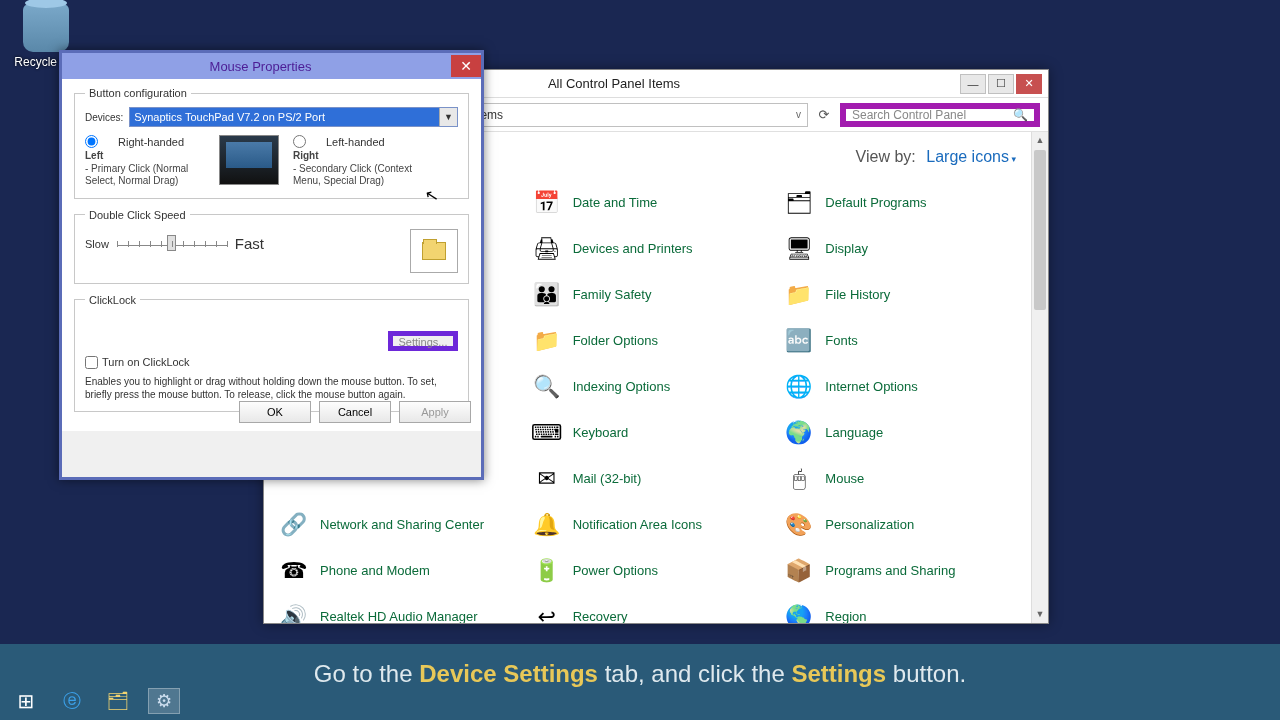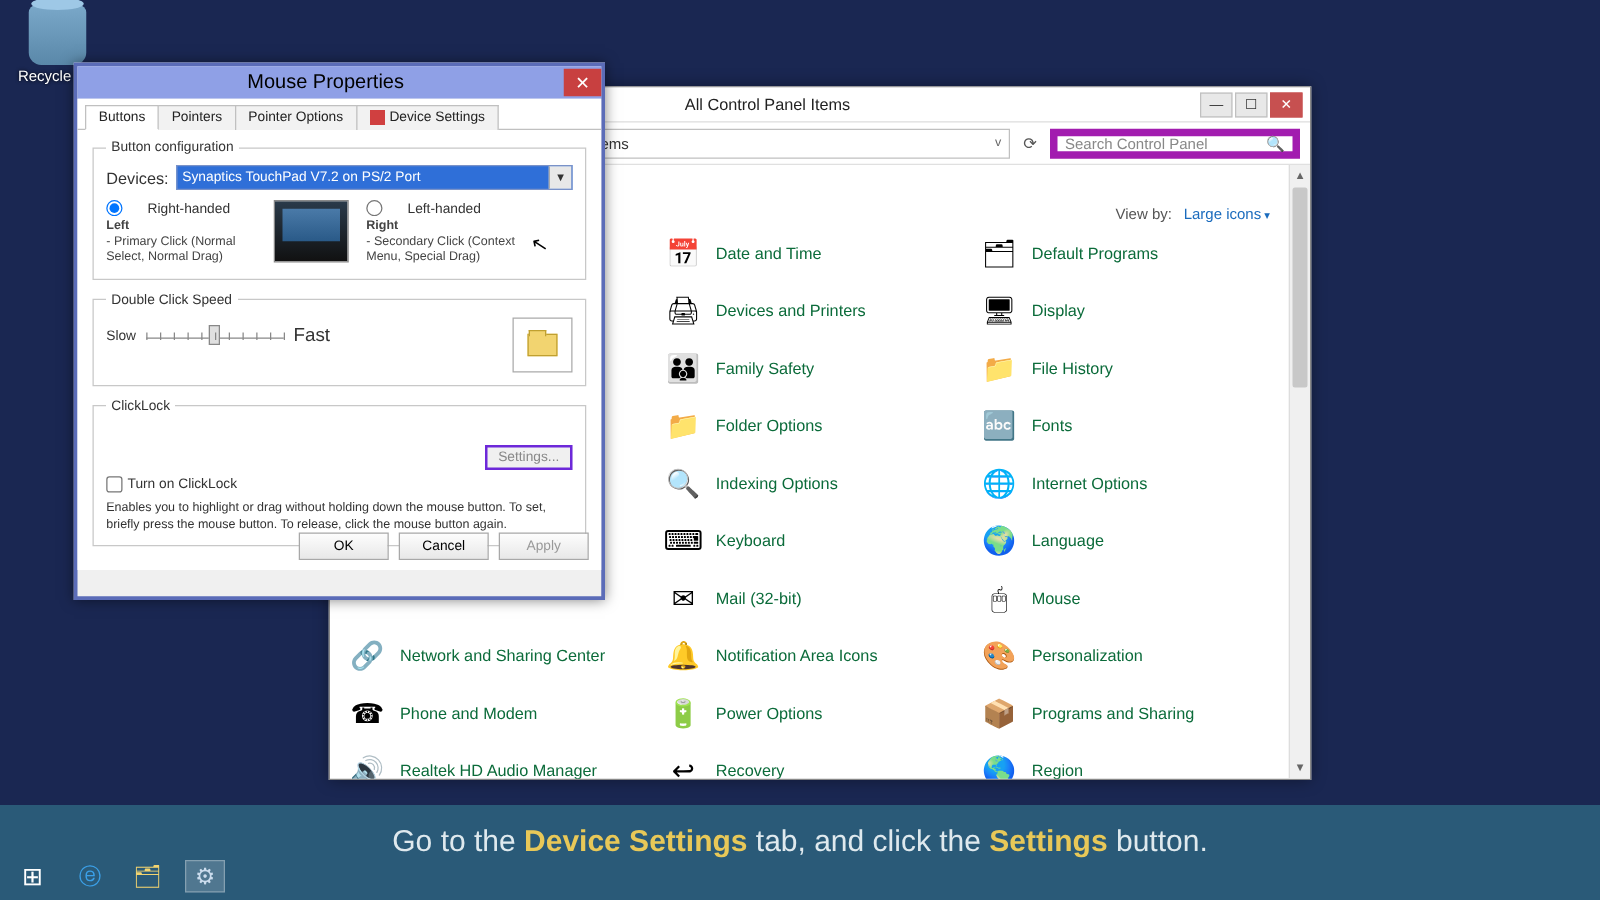--- a/index.html
+++ b/index.html
@@ -19,46 +19,46 @@
 .cp-titlebar .wbtn.close{ background:#c75050; color:#fff; border-color:#c75050;}
 .cp-navbar { height:34px; border-bottom:1px solid #e0e0e0; display:flex; align-items:center; padding:0 8px; gap:6px; }
 .navarrow { width:28px; height:28px; border-radius:3px; display:flex; align-items:center; justify-content:center; font-size:15px; color:#606060; cursor:pointer;}
 .navpath { flex:1; height:24px; border:1px solid #c0c0c0; display:flex; align-items:center; padding:0 6px; font-size:12px; color:#333; position:relative;}
 .navpath .dd{ margin-left:auto; color:#666; font-size:10px;}
 .refresh{ width:20px; text-align:center; color:#555; font-size:13px; cursor:pointer;}
 .search { width:200px; height:24px; border:6px solid #a21caf; display:flex; align-items:center; padding:0 6px; font-size:12px; color:#888; }
 .search .sic{ margin-left:auto; color:#666; font-size:12px;}
 .cp-body{ position:absolute; top:62px; left:0; right:0; bottom:0; display:flex;}
 .cp-content{ flex:1; padding:10px 16px 10px 20px; position:relative; overflow:hidden;}
-.viewby{ position:absolute; top:32px; right:32px; font-size:12px; color:#555;}
+.viewby{ position:absolute; top:16px; right:32px; font-size:16px; color:#555;}
 .viewby a{ color:#1a6bbd; text-decoration:none; margin-left:6px;}
 .viewby a::after{ content:" ▾"; font-size:9px;}
 .items-grid{ position:absolute; top:48px; left:10px; right:22px; bottom:0; display:grid; grid-template-columns: repeat(3, 1fr); grid-auto-rows:46px; column-gap:6px;}
 .cp-item{ display:flex; align-items:center; gap:10px; padding:2px 4px; cursor:pointer;}
 .cp-item .ic{ width:32px; height:32px; display:flex; align-items:center; justify-content:center; font-size:22px;}
 .cp-item .lab{ font-size:13px; color:#0b6b3a; line-height:1.2;}
 .scrollbar{ position:absolute; top:0; right:0; width:17px; bottom:0; background:#f0f0f0; border-left:1px solid #ddd;}
 .scrollbar .thumb{ position:absolute; top:18px; left:2px; right:2px; height:160px; background:#c8c8c8; border-radius:2px;}
 .scrollbar .arr{ position:absolute; left:0; right:0; height:17px; text-align:center; font-size:9px; color:#666; line-height:17px;}
 .scrollbar .arr.up{ top:0;} .scrollbar .arr.dn{ bottom:0;}
 
 
 .mp-window{ position:absolute; top:50px; left:59px; width:425px; height:430px; background:#f0f0f0; border:3px solid #5b6cb8; box-shadow:0 0 10px rgba(0,0,0,.5);}
 .mp-title{ height:26px; background:#8fa0e6; display:flex; align-items:center; padding:0 0 0 8px;}
-.mp-title span{ flex:1; text-align:center; font-size:16px; color:#000000;}
+.mp-title span{ flex:1; text-align:center; font-size:13px; color:#4c1d95;}
 .mp-title .close{ width:30px; height:22px; background:#c84040; color:#fff; display:flex; align-items:center; justify-content:center; cursor:pointer; font-size:14px;}
 .mp-tabs{ display:flex; background:#fff; padding:4px 6px 0 6px; gap:0; border-bottom:1px solid #c0c0c0;}
 .mp-tab{ padding:3px 10px; font-size:11px; color:#222; border:1px solid #c0c0c0; border-bottom:none; background:#f2f2f2; cursor:pointer; position:relative; top:1px; margin-right:-1px;}
 .mp-tab.active{ background:#fff; border-bottom:1px solid #fff; z-index:2;}
 .mp-tab .ds-ic{ display:inline-block; width:12px; height:12px; background:#d04040; margin-right:4px; vertical-align:middle;}
 .mp-body{ background:#fff; padding:8px 12px 8px 12px; height:352px; position:relative;}
 fieldset{ border:1px solid #c8c8c8; margin-bottom:10px; padding:8px 10px 10px 10px; font-size:11px; color:#333;}
 legend{ padding:0 4px; font-size:11px;}
 .dev-row{ display:flex; align-items:center; gap:6px; margin-bottom:8px;}
-.dev-row label{ font-size:13px;}
+.dev-row label{ font-size:10px;}
 .dev-select{ flex:1; height:20px; background:#2f6fd8; color:#fff; border:1px solid #7a92c8; display:flex; align-items:center; padding:0 4px; font-size:11px; position:relative; cursor:pointer;}
 .dev-select .dd{ position:absolute; right:0; top:0; bottom:0; width:18px; background:#e8e8e8; border-left:1px solid #aaa; color:#333; display:flex; align-items:center; justify-content:center; font-size:9px;}
 .hand-row{ display:flex; align-items:flex-start; gap:4px;}
 .hand-col{ width:130px;}
 .radio{ display:flex; align-items:center; gap:20px; font-size:11px;}
 .radio input{ margin:0;}
 .touchpad-img{ width:60px; height:50px; background:linear-gradient(#2a3a4a,#111); border:1px solid #888; position:relative;}
 .touchpad-img::before{ content:""; position:absolute; top:6px; left:6px; right:6px; height:26px; background:linear-gradient(#4a7aa8,#2a5a88);}
 .desc{ font-size:10px; color:#444; margin-top:2px; line-height:1.25;}
 
@@ -68,21 +68,21 @@
 .slider .track{ position:absolute; left:0; right:0; top:10px; border-top:1px solid #888;}
 .slider .tick{ position:absolute; top:6px; width:1px; height:6px; background:#888;}
 .slider .thumb{ position:absolute; top:0; width:9px; height:16px; background:#e0e0e0; border:1px solid #888; left:50px;}
 .folder-box{ width:48px; height:44px; border:1px solid #aaa; display:flex; align-items:center; justify-content:center; margin-left:auto;}
 .folder-ic{ width:24px; height:18px; background:#f2d470; border:1px solid #c0a030; position:relative;}
 .folder-ic::before{ content:""; position:absolute; top:-4px; left:0; width:12px; height:4px; background:#f2d470; border:1px solid #c0a030; border-bottom:none;}
 
 .cl-row{ display:flex; align-items:center; justify-content:space-between;}
 .chk{ display:flex; align-items:center; gap:4px; font-size:11px;margin-top:42px;}
 .chk input{ margin:0;}
-.setbtn{ width:70px; height:20px; font-size:11px; color:#888; background:#f0f0f0; border:2px solid #6d28d9; cursor:default;}
+.setbtn{ width:70px; height:20px; font-size:11px; color:#888; background:#f0f0f0; border:5px solid #6d28d9; cursor:default;}
 .cl-desc{ font-size:10px; color:#333; margin-top:6px; line-height:1.3;}
 
 .mp-buttons{ position:absolute; bottom:8px; right:10px; display:flex; gap:8px;}
 .mp-buttons button{ width:72px; height:22px; font-size:11px; background:linear-gradient(#fdfdfd,#e8e8e8); border:1px solid #a8a8a8; cursor:pointer;}
 .mp-buttons button.apply{ color:#999; cursor:default;}
 
 
 .cursor{ position:absolute; top:186px; left:425px; font-size:16px; color:#000; pointer-events:none; transform:rotate(-12deg);}
 
 
@@ -260,26 +260,20 @@
         <div class="arr dn">▼</div>
       </div>
     </div>
   </div>
 </div>
 
 <div class="mp-window">
   <div class="mp-title">
     <span>Mouse Properties</span>
     <div class="close">✕</div>
-  </div>
-  <div class="mp-tabs">
-    <div class="mp-tab active">Buttons</div>
-    <div class="mp-tab">Pointers</div>
-    <div class="mp-tab">Pointer Options</div>
-    <div class="mp-tab"><span class="ds-ic"></span><span>Device Settings</span></div>
   </div>
   <div class="mp-body">
 
     <fieldset>
       <legend>Button configuration</legend>
       <div class="dev-row">
         <label>Devices:</label>
         <div class="dev-select">
           <span>Synaptics TouchPad V7.2 on PS/2 Port</span>
           <span class="dd">▼</span>

